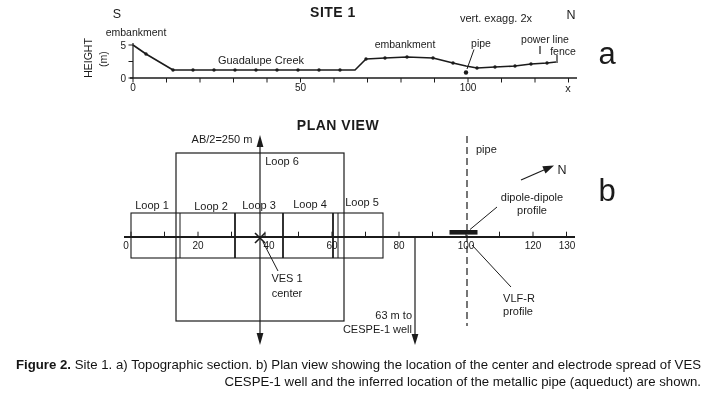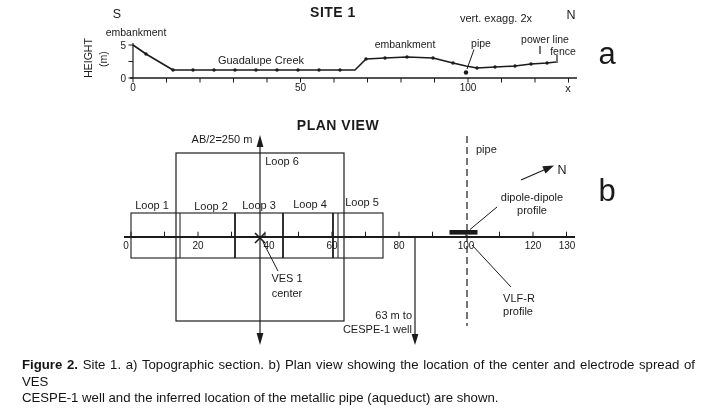--- a/index.html
+++ b/index.html
@@ -8,24 +8,24 @@
   .s10{font-size:10px;}
   .s105{font-size:10.5px;}
   .s11{font-size:11px;}
   .s125{font-size:12.5px;}
   .ttl{font-size:14px;font-weight:bold;letter-spacing:.5px;}
   .panel{font-size:31px;}
   .ink{stroke:#1b1b1b;}
   #a-ticks line,#b-ticks line{stroke:#1b1b1b;stroke-width:1;}
   #a-markers circle{fill:#1b1b1b;}
   .caption{position:absolute;left:0;top:357px;width:717px;box-sizing:border-box;
-    padding:0 22px;font-family:"Liberation Sans","DejaVu Sans",sans-serif;
+    padding:0 16px;font-family:"Liberation Sans","DejaVu Sans",sans-serif;
     font-size:13.2px;line-height:16.5px;color:#141414;}
   .cap-just{text-align:justify;text-align-last:justify;}
-  .cap-center{text-align:left;}
+  .cap-center{text-align:right;}
 </style>
 </head>
 <body>
 
 <div class="stage">
 
   <svg width="717" height="354" viewBox="0 0 717 354">
 
     <g>
       <text class="t s125" x="117" y="18" text-anchor="middle">S</text>

